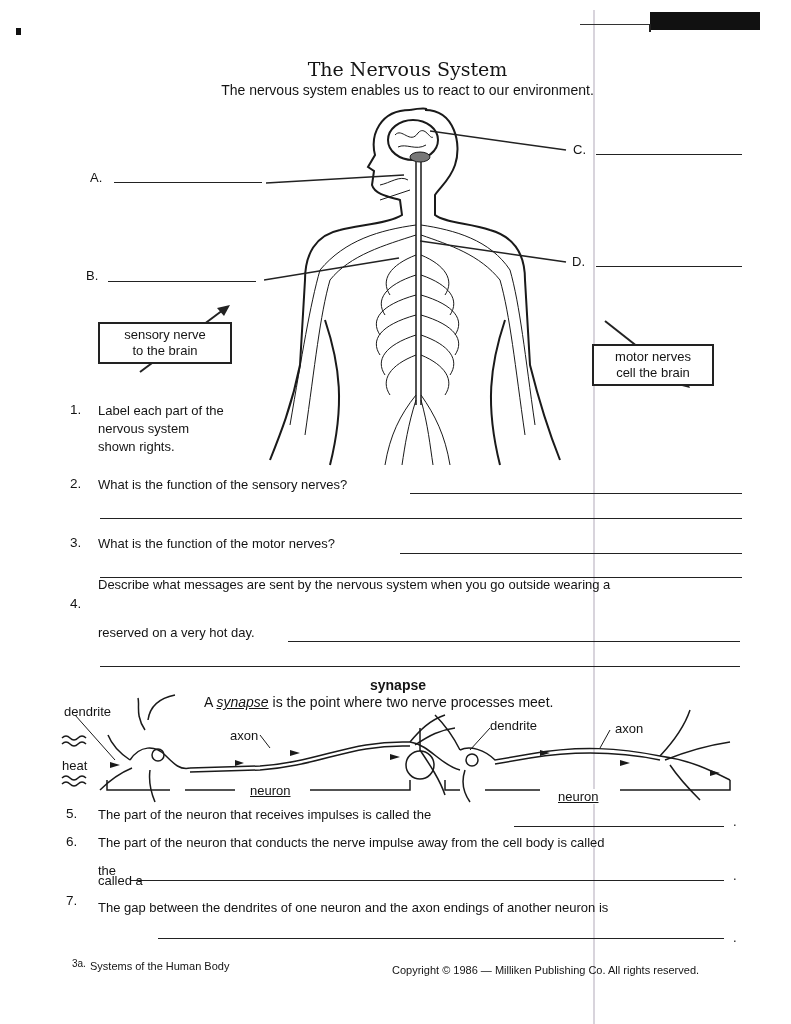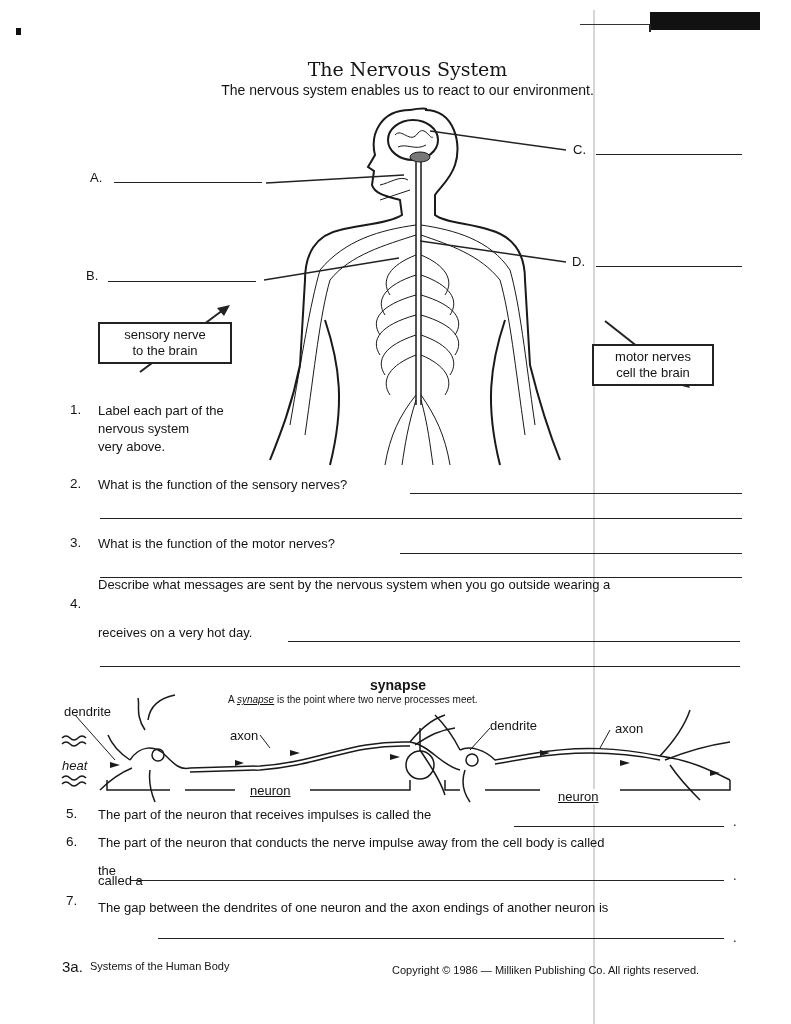--- a/index.html
+++ b/index.html
@@ -100,41 +100,41 @@
 </svg>
 <div class="box" style="left:592px;top:344px;width:106px">
   <div>motor nerves</div>
   <div>cell the brain</div>
 </div>
 
 <div class="qnum" style="left:70px;top:402px">1.</div>
 <div class="q" style="left:98px;top:402px">
   <div>Label each part of the</div>
   <div>nervous system</div>
-  <div>very above.</div>
+  <div>shown rights.</div>
 </div>
 
 <div class="qnum" style="left:70px;top:476px">2.</div>
 <div class="q" style="left:98px;top:476px">What is the function of the sensory nerves?</div>
 <div class="line" style="left:410px;top:493px;width:332px"></div>
 <div class="line" style="left:100px;top:518px;width:642px"></div>
 
 <div class="qnum" style="left:70px;top:535px">3.</div>
 <div class="q" style="left:98px;top:535px">What is the function of the motor nerves?</div>
 <div class="line" style="left:400px;top:553px;width:342px"></div>
 <div class="line" style="left:100px;top:577px;width:642px"></div>
 
 <div class="qnum" style="left:70px;top:596px">4.</div>
 <div class="q" style="left:98px;top:576px">Describe what messages are sent by the nervous system when you go outside wearing a</div>
-<div class="q" style="left:98px;top:624px">receives on a very hot day.</div>
+<div class="q" style="left:98px;top:624px">reserved on a very hot day.</div>
 <div class="line" style="left:288px;top:641px;width:452px"></div>
 <div class="line" style="left:100px;top:666px;width:640px"></div>
 
 <div class="abs" style="left:370px;top:677px;font-size:14px;font-weight:bold">synapse</div>
-<div class="abs" style="left:228px;top:694px;font-size:10px">
+<div class="abs" style="left:204px;top:694px;font-size:14px">
   <span>A</span>
   <span style="font-style:italic;text-decoration:underline">synapse</span>
   <span>is the point where two nerve processes meet.</span>
 </div>
 
 <svg style="left:60px;top:690px" width="690" height="115" viewBox="0 0 690 115">
   <g fill="none" stroke="#1a1a1a" stroke-width="1.5">
 
     <path d="M2 48 q4 -4 8 0 t8 0 t8 0 M2 54 q4 -4 8 0 t8 0 t8 0 M2 88 q4 -4 8 0 t8 0 t8 0 M2 94 q4 -4 8 0 t8 0 t8 0"></path>
 
@@ -166,21 +166,21 @@
   </g>
 
   <line x1="15" y1="25" x2="55" y2="70" stroke="#1a1a1a" stroke-width="1"></line>
   <line x1="200" y1="45" x2="210" y2="58" stroke="#1a1a1a" stroke-width="1"></line>
   <line x1="430" y1="38" x2="410" y2="60" stroke="#1a1a1a" stroke-width="1"></line>
   <line x1="550" y1="40" x2="540" y2="58" stroke="#1a1a1a" stroke-width="1"></line>
 </svg>
 
 <div class="abs" style="left:64px;top:704px;font-size:13px">dendrite</div>
 <div class="abs" style="left:230px;top:728px;font-size:13px">axon</div>
-<div class="abs" style="left:62px;top:758px;font-size:13px;font-style:italic">heat</div>
+<div class="abs" style="left:62px;top:758px;font-size:13px;">heat</div>
 <div class="abs" style="left:248px;top:783px;font-size:13px;text-decoration:underline;background:#fff;padding:0 2px">neuron</div>
 <div class="abs" style="left:490px;top:718px;font-size:13px">dendrite</div>
 <div class="abs" style="left:615px;top:721px;font-size:13px">axon</div>
 <div class="abs" style="left:556px;top:789px;font-size:13px;text-decoration:underline;background:#fff;padding:0 2px">neuron</div>
 
 <div class="qnum" style="left:66px;top:806px">5.</div>
 <div class="q" style="left:98px;top:806px">The part of the neuron that receives impulses is called the</div>
 <div class="line" style="left:514px;top:826px;width:210px"></div>
 <div class="dot" style="left:733px;top:814px">.</div>
 
@@ -189,15 +189,15 @@
 <div class="q" style="left:98px;top:862px">the</div>
 <div class="line" style="left:130px;top:880px;width:594px"></div>
 <div class="dot" style="left:733px;top:868px">.</div>
 
 <div class="qnum" style="left:66px;top:893px">7.</div>
 <div class="q" style="left:98px;top:899px">The gap between the dendrites of one neuron and the axon endings of another neuron is</div>
 <div class="q" style="left:98px;top:872px">called a</div>
 <div class="line" style="left:158px;top:938px;width:566px"></div>
 <div class="dot" style="left:733px;top:930px">.</div>
 
-<div class="abs" style="left:62px;top:958px;font-size:15px">3a.</div>
+<div class="abs" style="left:72px;top:958px;font-size:10px">3a.</div>
 <div class="abs small" style="left:90px;top:960px">Systems of the Human Body</div>
 <div class="abs small" style="left:392px;top:964px">Copyright © 1986 — Milliken Publishing Co. All rights reserved.</div>
 
 </body></html>

